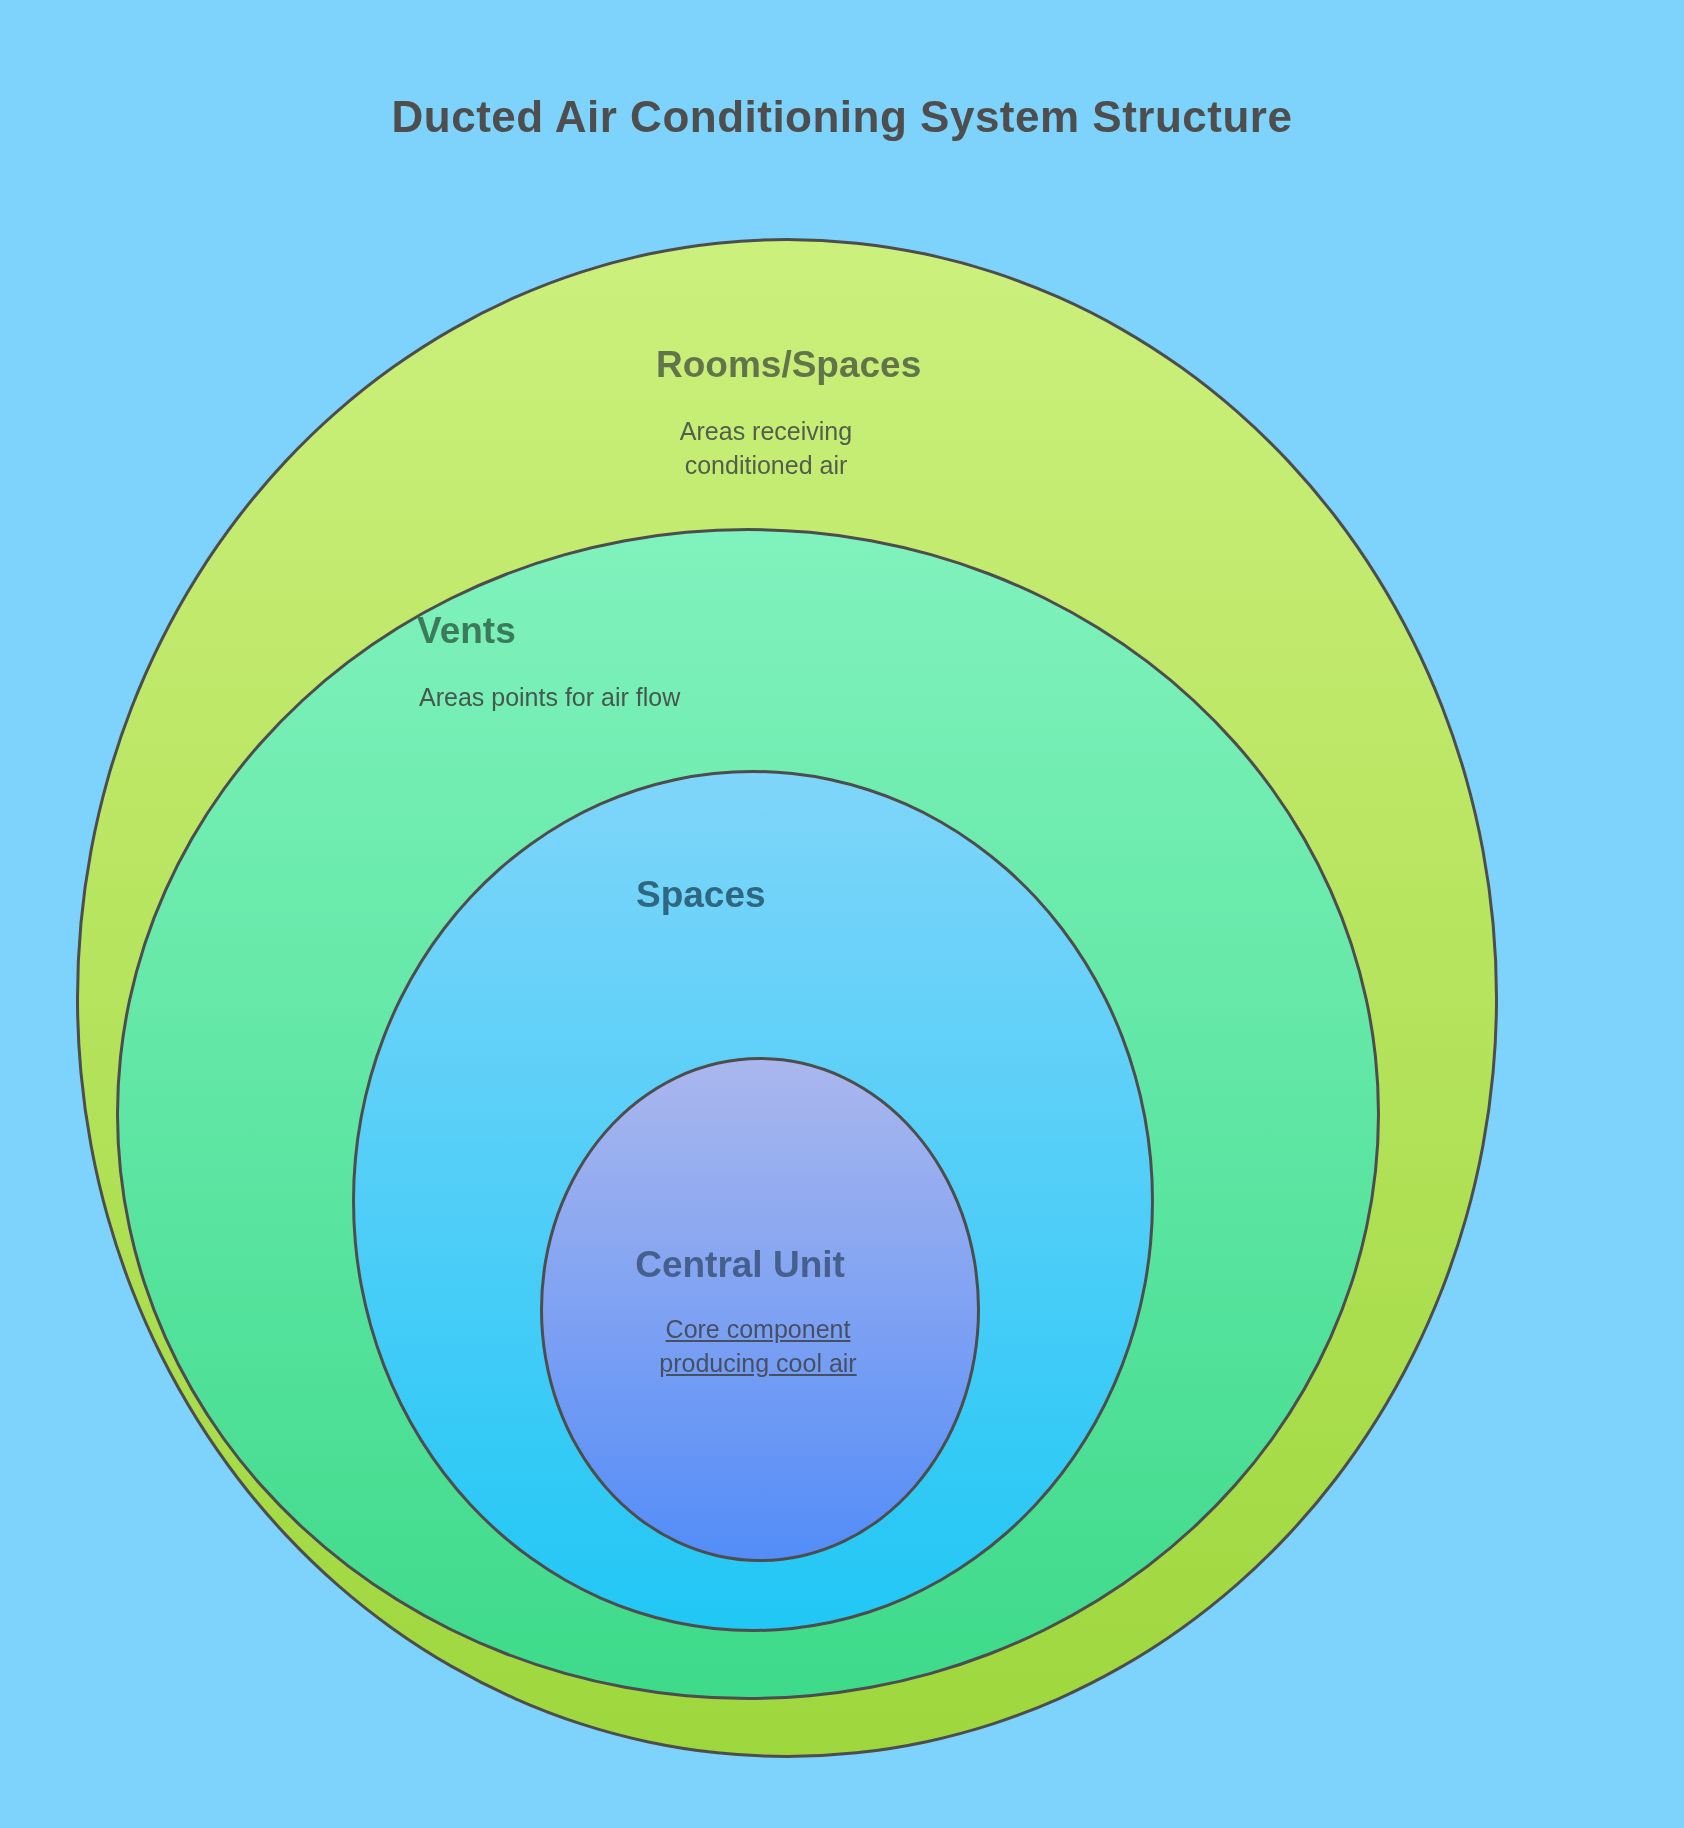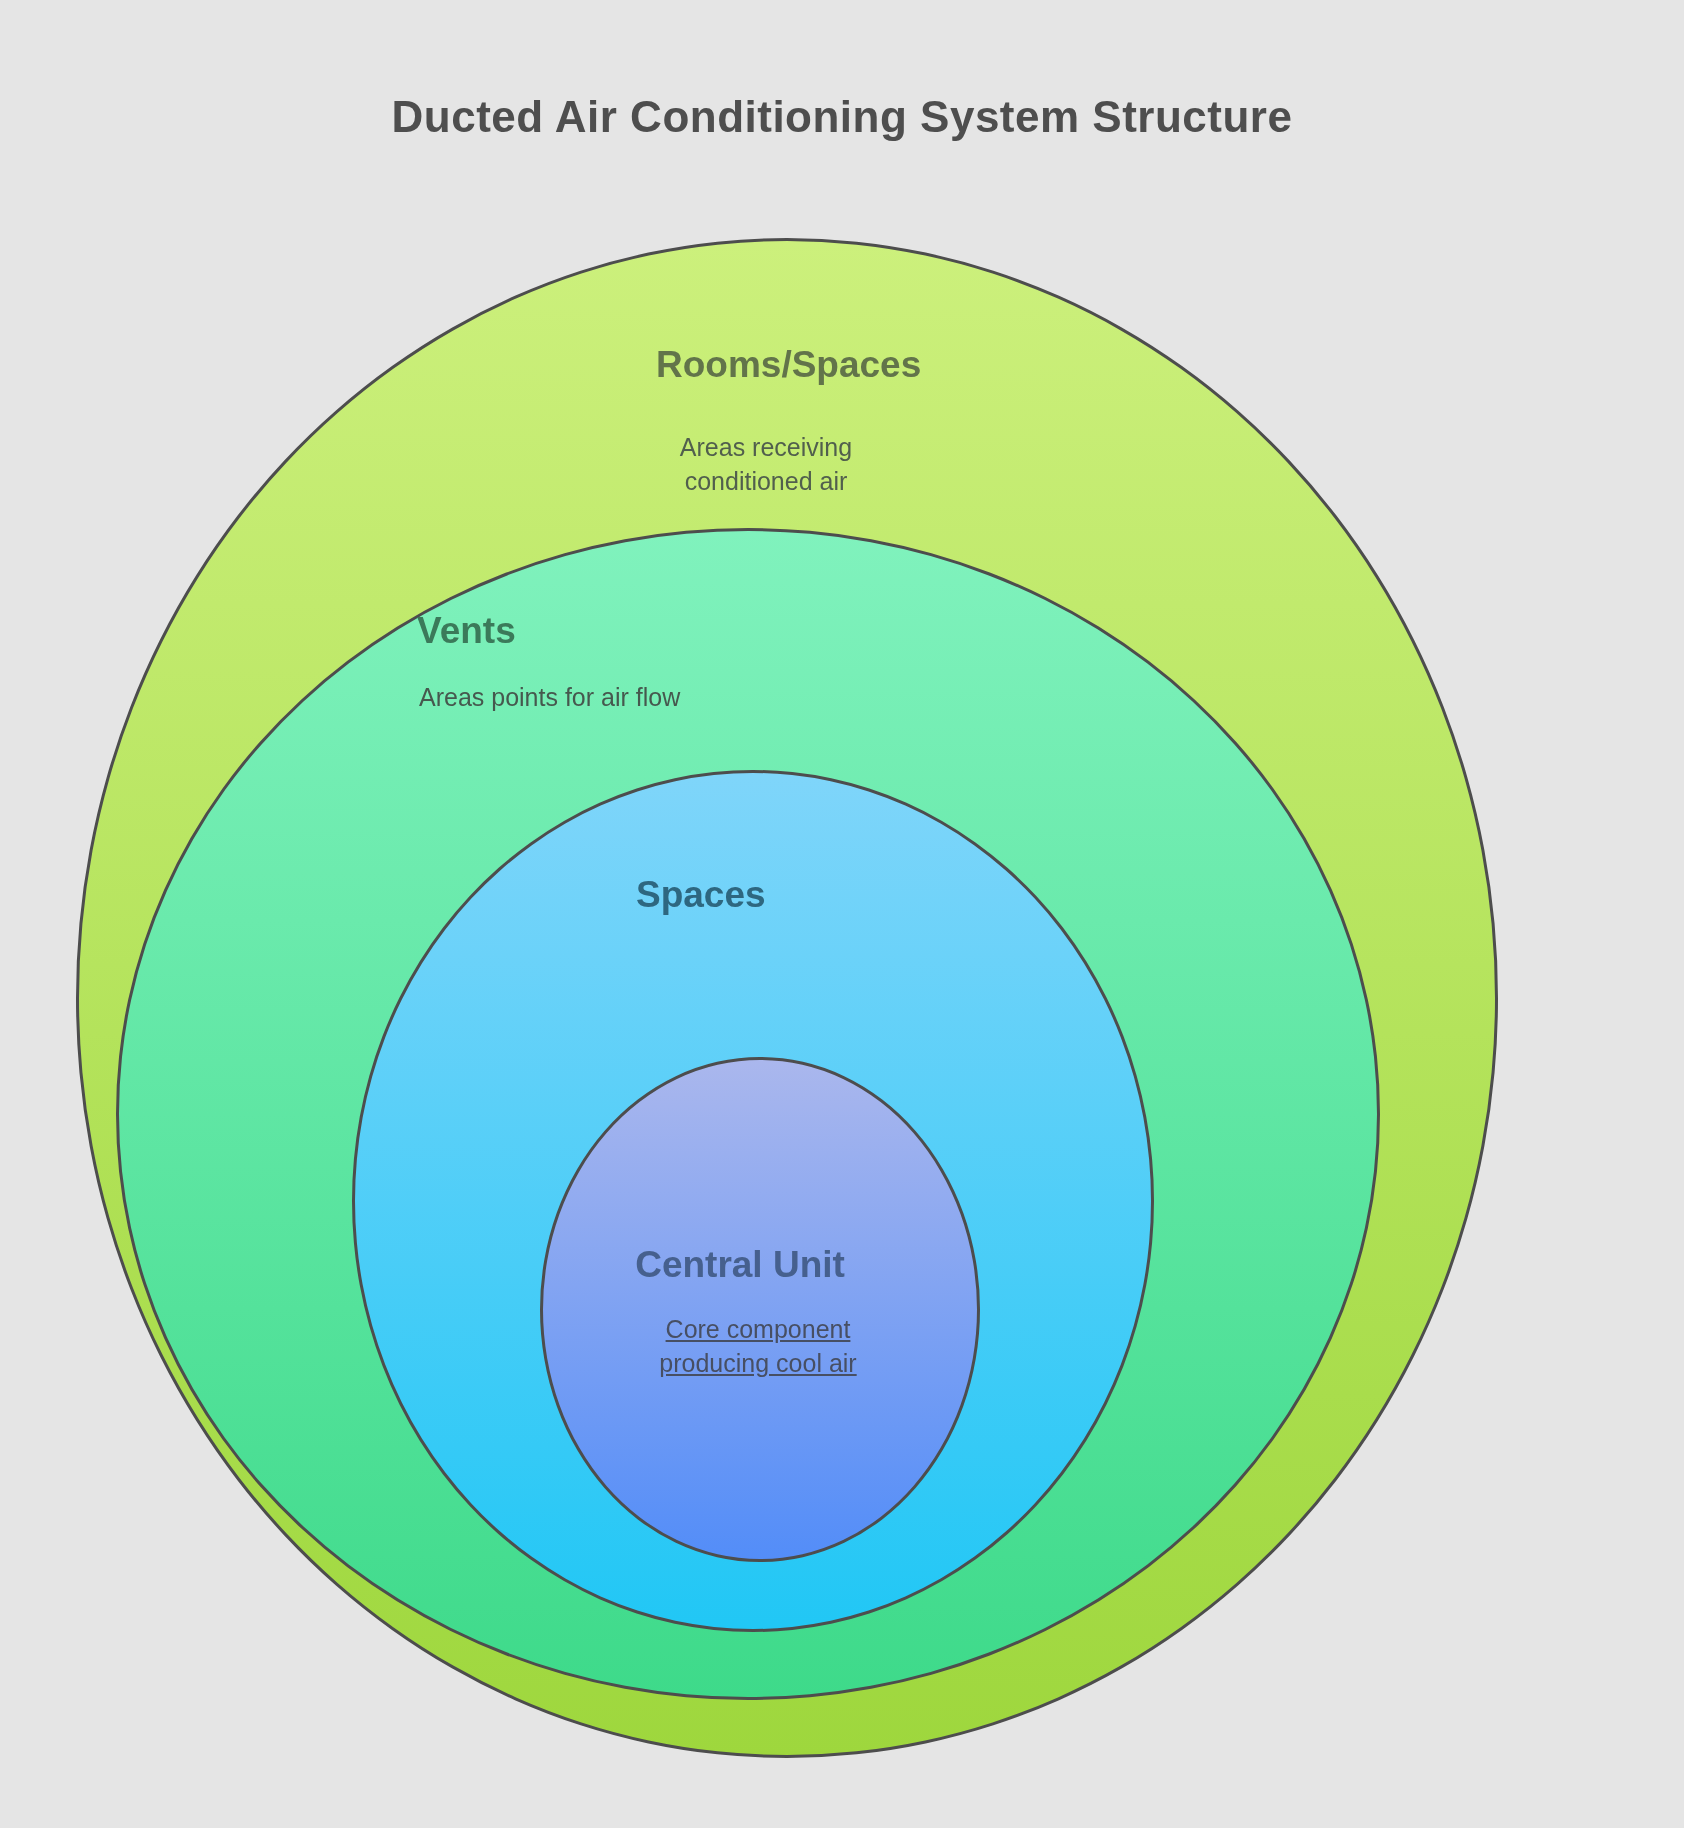--- a/index.html
+++ b/index.html
@@ -5,21 +5,21 @@
   html, body {
     margin: 0;
     padding: 0;
     background: #ffffff;
     font-family: "Liberation Sans", sans-serif;
   }
   .canvas {
     position: relative;
     width: 1684px;
     height: 1828px;
-    background: #e5e5e5;
+    background: #7dd3fc;
     overflow: hidden;
   }
   .title {
     position: absolute;
     top: 92px;
     left: 0;
     width: 1684px;
     margin: 0;
     text-align: center;
     font-size: 44px;
@@ -70,21 +70,21 @@
 
   <div class="ellipse rooms" style="background: linear-gradient(rgb(204, 240, 124), rgb(158, 215, 61)); border-color: rgb(77, 77, 77);"></div>
 
   <div class="ellipse vents" style="background: linear-gradient(rgb(128, 242, 189), rgb(62, 218, 138)); border-color: rgb(77, 77, 77);"></div>
 
   <div class="ellipse ducts" style="background: linear-gradient(rgb(127, 213, 250), rgb(33, 199, 245)); border-color: rgb(77, 77, 77);"></div>
 
   <div class="ellipse central" style="background: linear-gradient(rgb(170, 183, 237), rgb(83, 141, 248)); border-color: rgb(77, 77, 77);"></div>
 
   <div class="label heading rooms-label" style="color: rgb(98, 116, 74);">Rooms/Spaces</div>
-  <div class="label desc centered rooms-desc" style="color: rgb(81, 95, 77); margin-top: 16px;">Areas receiving
+  <div class="label desc centered rooms-desc" style="color: rgb(81, 95, 77);">Areas receiving
 conditioned air</div>
 
   <div class="label heading vents-label" style="color: rgb(59, 122, 90);">Vents</div>
   <div class="label desc vents-desc" style="color: rgb(70, 88, 78);">Areas points for air flow</div>
 
   <div class="label heading ducts-label" style="color: rgb(46, 103, 128);">Spaces</div>
 
   <div class="label heading central-label" style="color: rgb(70, 96, 142);">Central Unit</div>
   <div class="label desc centered central-desc" style="color: rgb(71, 79, 99);">Core component
 producing cool air</div>

